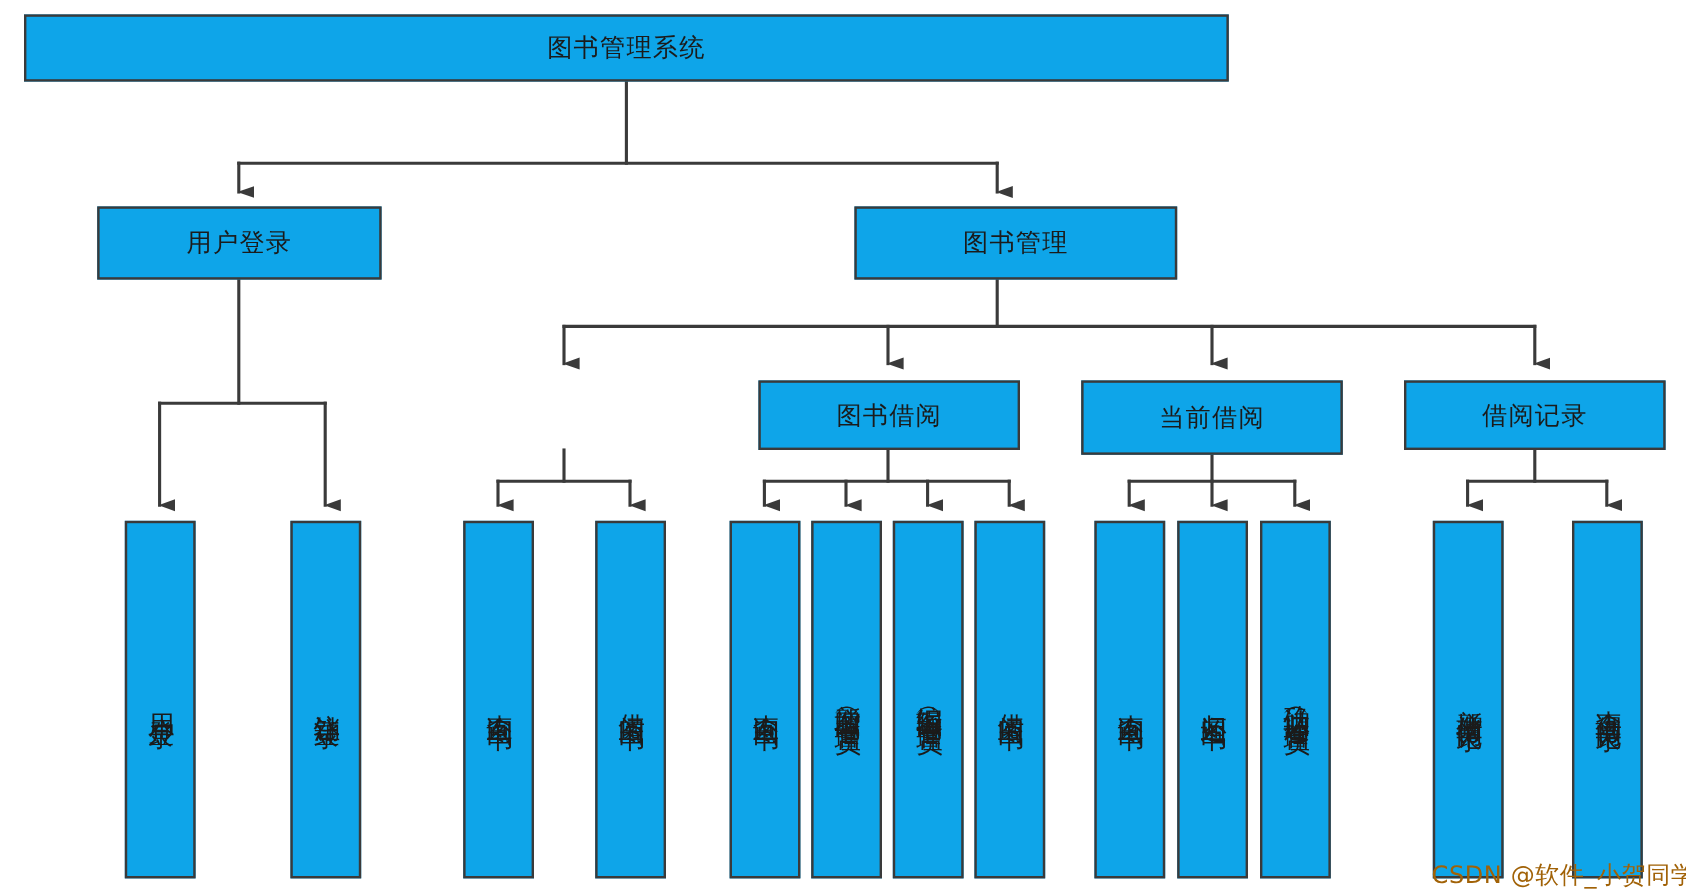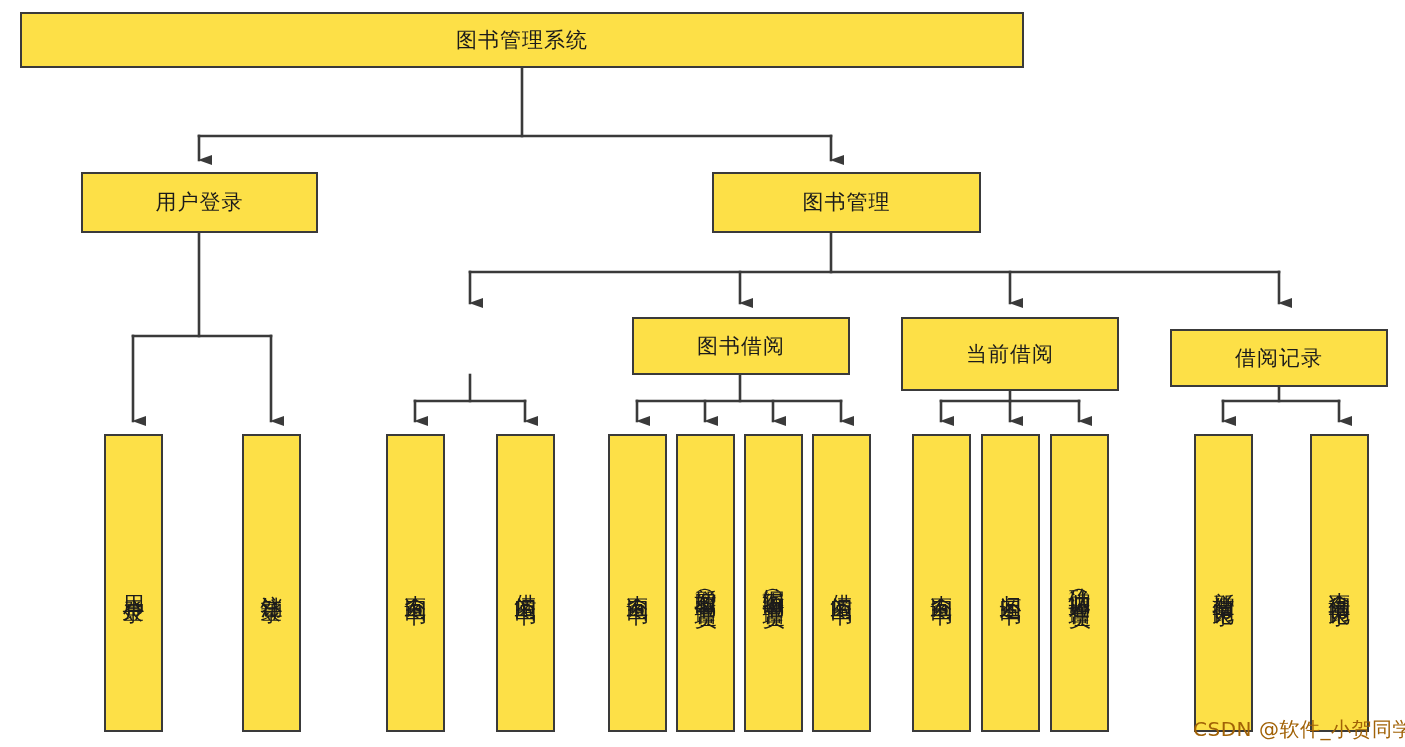--- a/index.html
+++ b/index.html
@@ -21,21 +21,21 @@
     position: absolute;
     left: 0;
     top: 0;
     width: 1405px;
     height: 747px;
     pointer-events: none;
   }
   .node {
     position: absolute;
     box-sizing: border-box;
-    background: #fde047;
+    background: #0ea5e9;
     border: 2px solid #3a3a3a;
     display: flex;
     align-items: center;
     justify-content: center;
     color: #1b1b1b;
   }
   .node .label {
     display: block;
     text-align: center;
     line-height: 1.18;
@@ -135,25 +135,25 @@
 
   <div class="node horiz" style="left:712px; top:172px; width:269px; height:61px;">
     <span class="label">图书管理</span>
   </div>
 
 
   <div class="node horiz" style="left:632px; top:317px; width:218px; height:58px;">
     <span class="label">图书借阅</span>
   </div>
 
-  <div class="node horiz" style="left:901px; top:317px; width:218px; height:74px;">
+  <div class="node horiz" style="left:901px; top:317px; width:218px; height:62px;">
     <span class="label">当前借阅</span>
   </div>
 
-  <div class="node horiz" style="left:1170px; top:329px; width:218px; height:58px;">
+  <div class="node horiz" style="left:1170px; top:317px; width:218px; height:58px;">
     <span class="label">借阅记录</span>
   </div>
 
   <div class="node vert" style="left:104px; top:434px; width:59px; height:298px;">
     <span class="label">用户登录</span>
   </div>
 
   <div class="node vert" style="left:242px; top:434px; width:59px; height:298px;">
     <span class="label">注销登录</span>
   </div>

